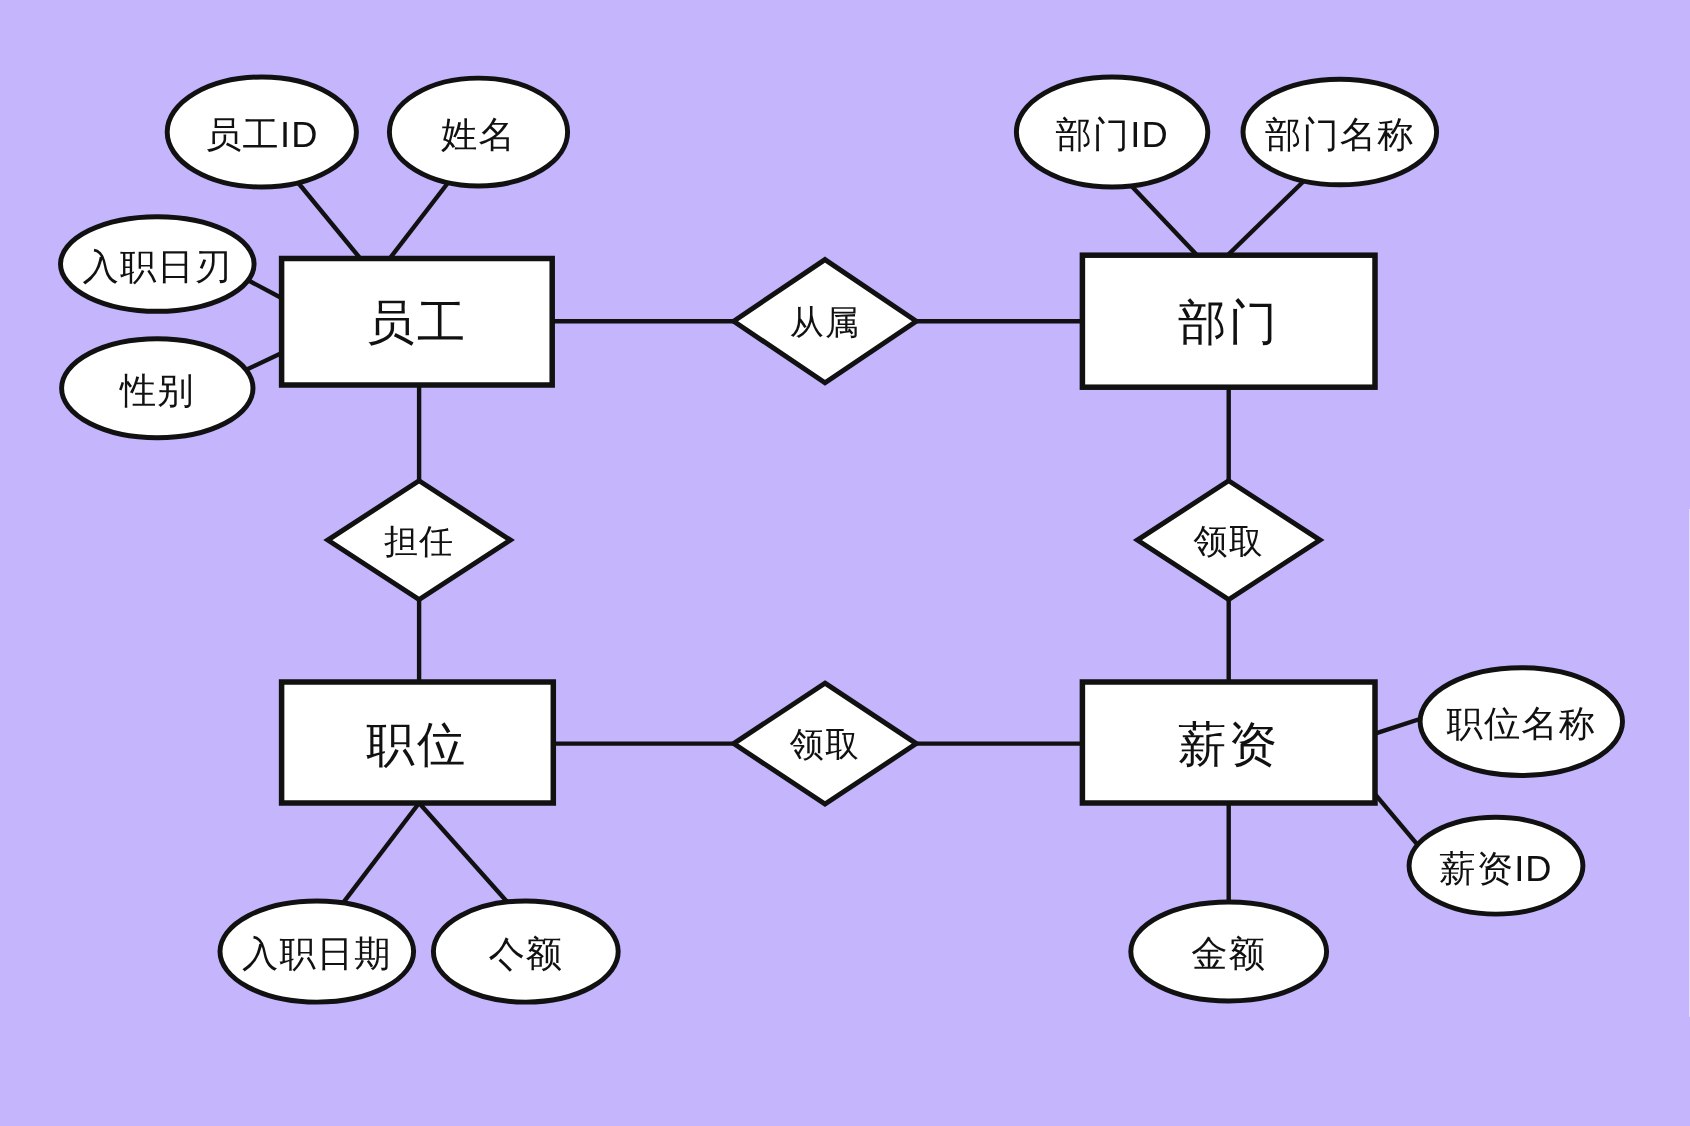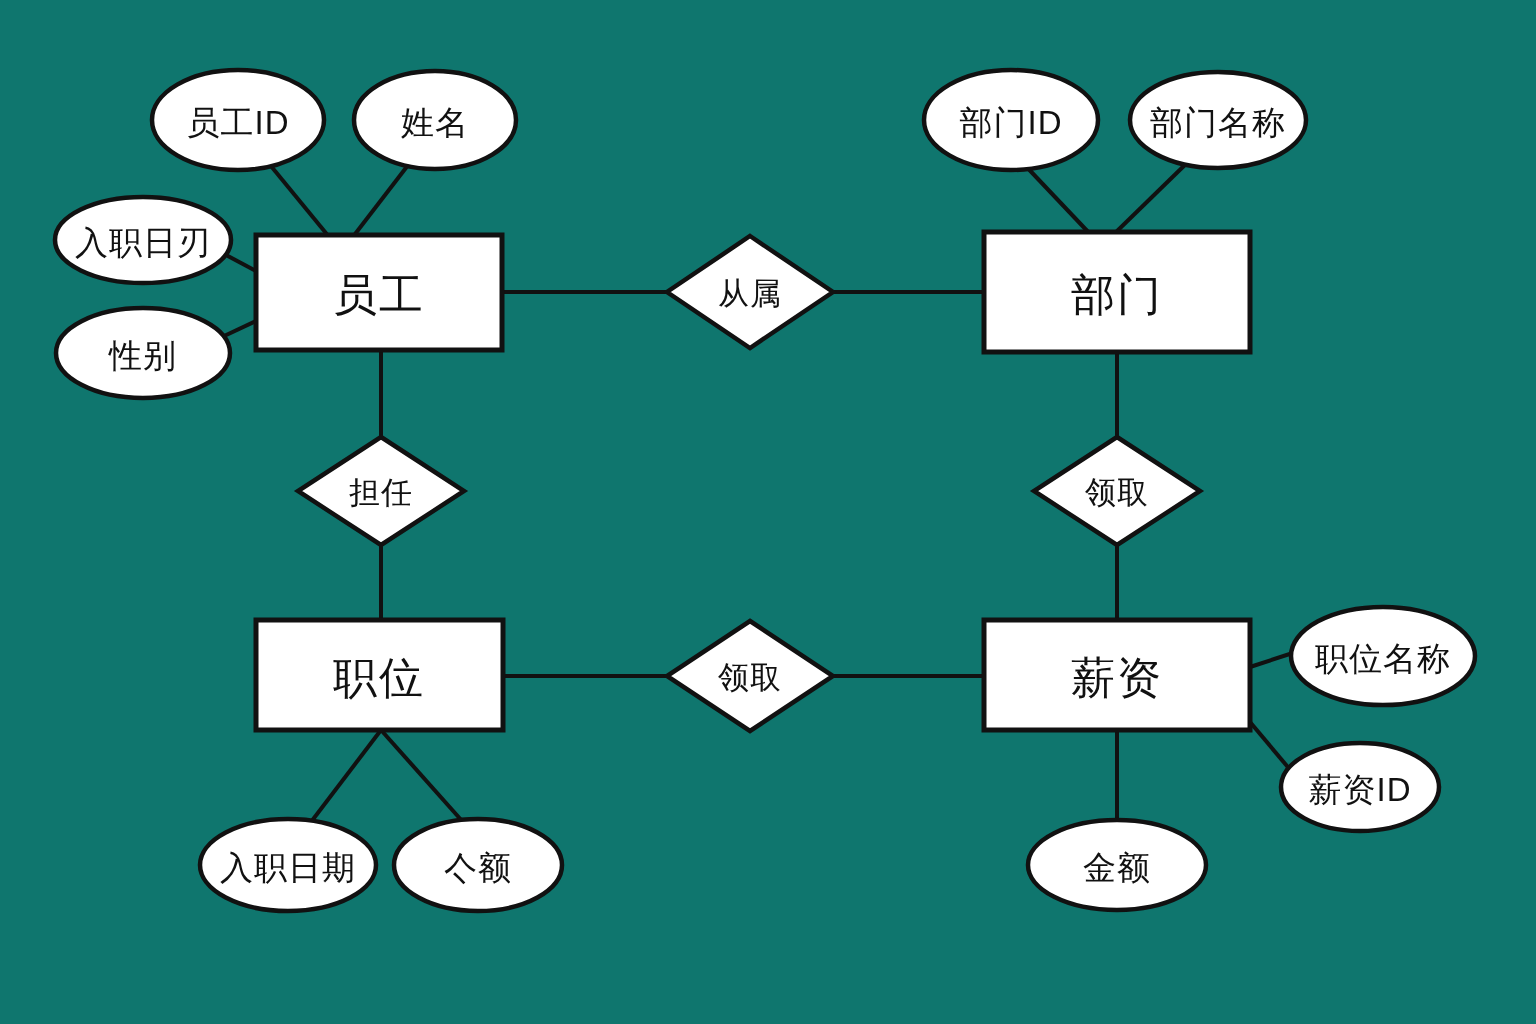--- a/index.html
+++ b/index.html
@@ -8,21 +8,21 @@
     padding: 0;
     background: #ffffff;
   }
   body {
     font-family: "Liberation Sans", "DejaVu Sans", sans-serif;
   }
   #canvas-wrap {
     position: relative;
     width: 1536px;
     height: 1024px;
-    background: #0f766e;
+    background: #c4b5fd;
     overflow: hidden;
   }
   #er-svg {
     position: absolute;
     top: 0;
     left: 0;
     width: 1536px;
     height: 1024px;
   }
   .edge {

